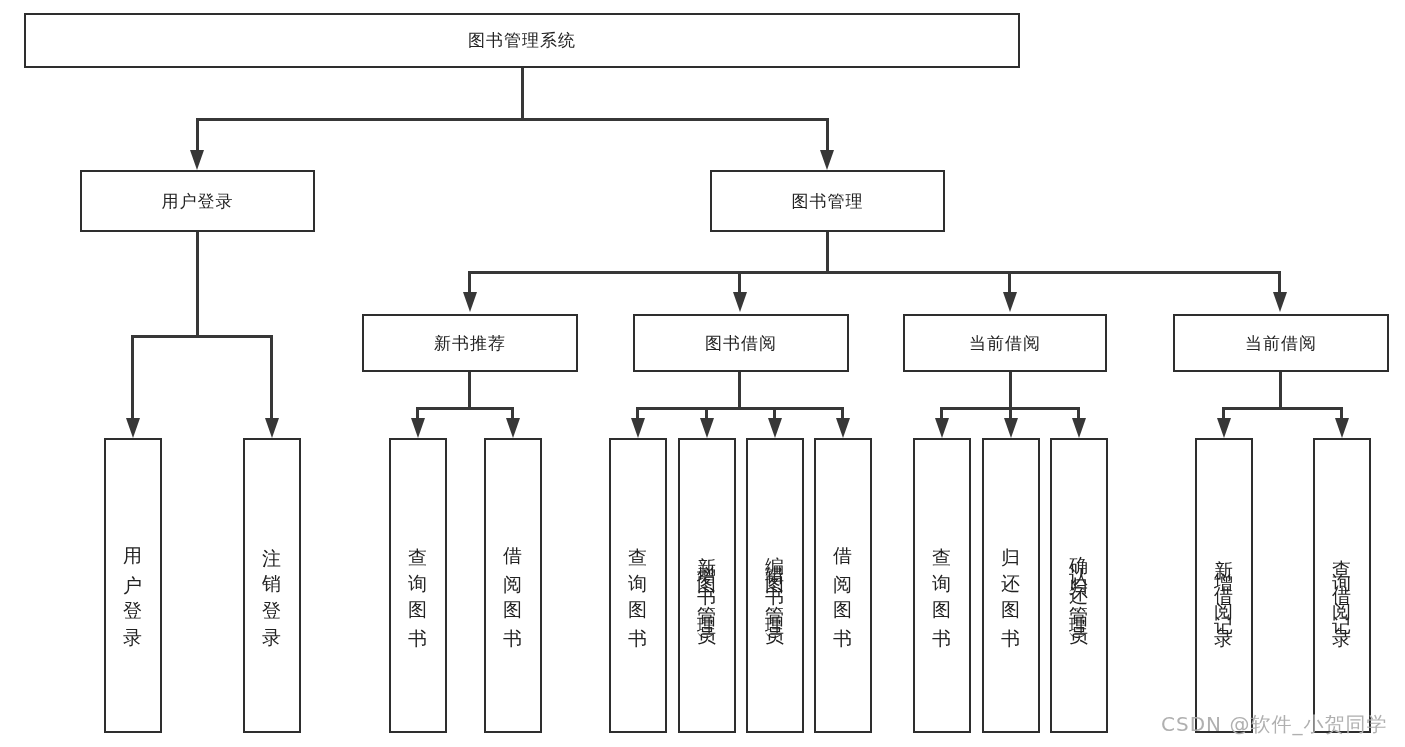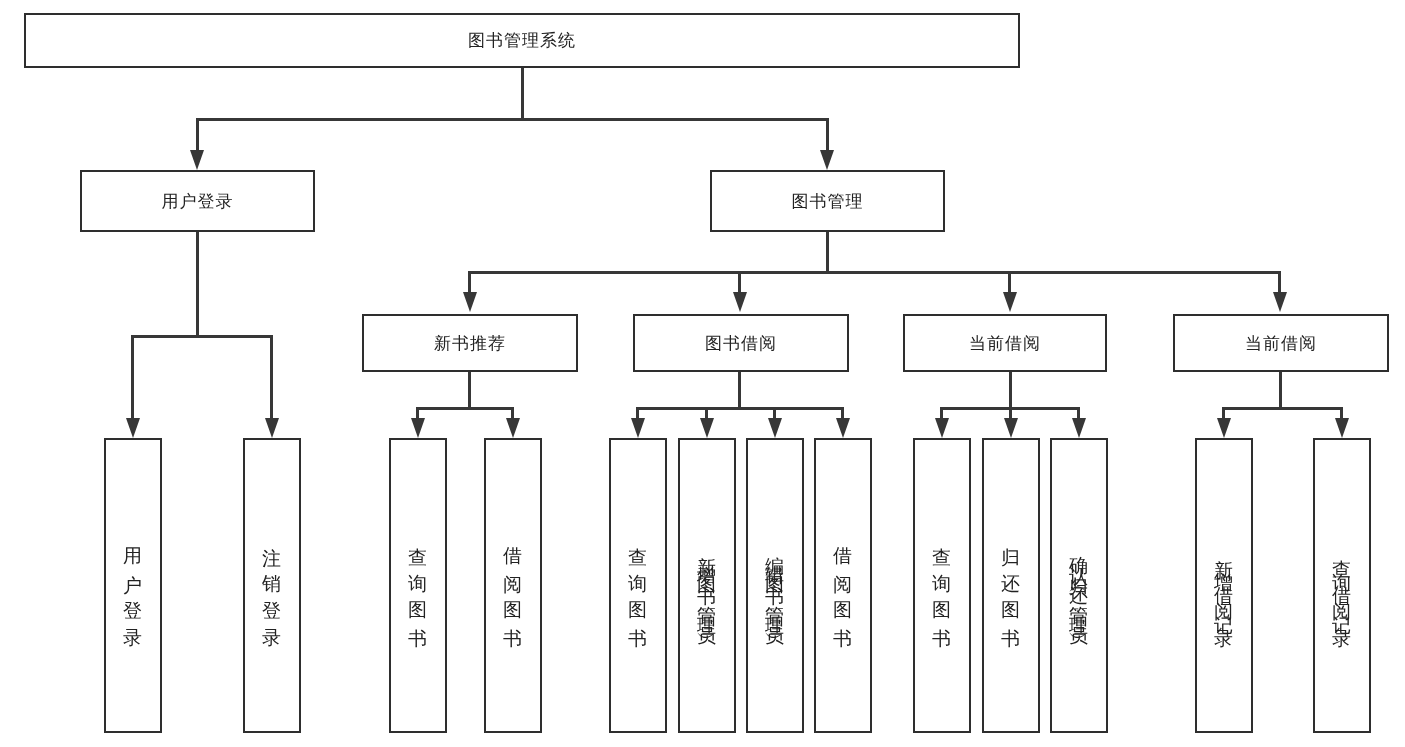--- a/index.html
+++ b/index.html
@@ -166,14 +166,15 @@
     <span class="lbl">确认归还（管理员）</span>
   </div>
 
   <div class="box vbox ls6" style="left:1195px;top:438px;width:58px;height:295px;">
     <span class="lbl">新增借阅记录</span>
   </div>
   <div class="box vbox ls6" style="left:1313px;top:438px;width:58px;height:295px;">
     <span class="lbl">查询借阅记录</span>
   </div>
 
+  <div class="watermark">CSDN @软件_小贺同学</div>
 
 </div>
 
 </body></html>

